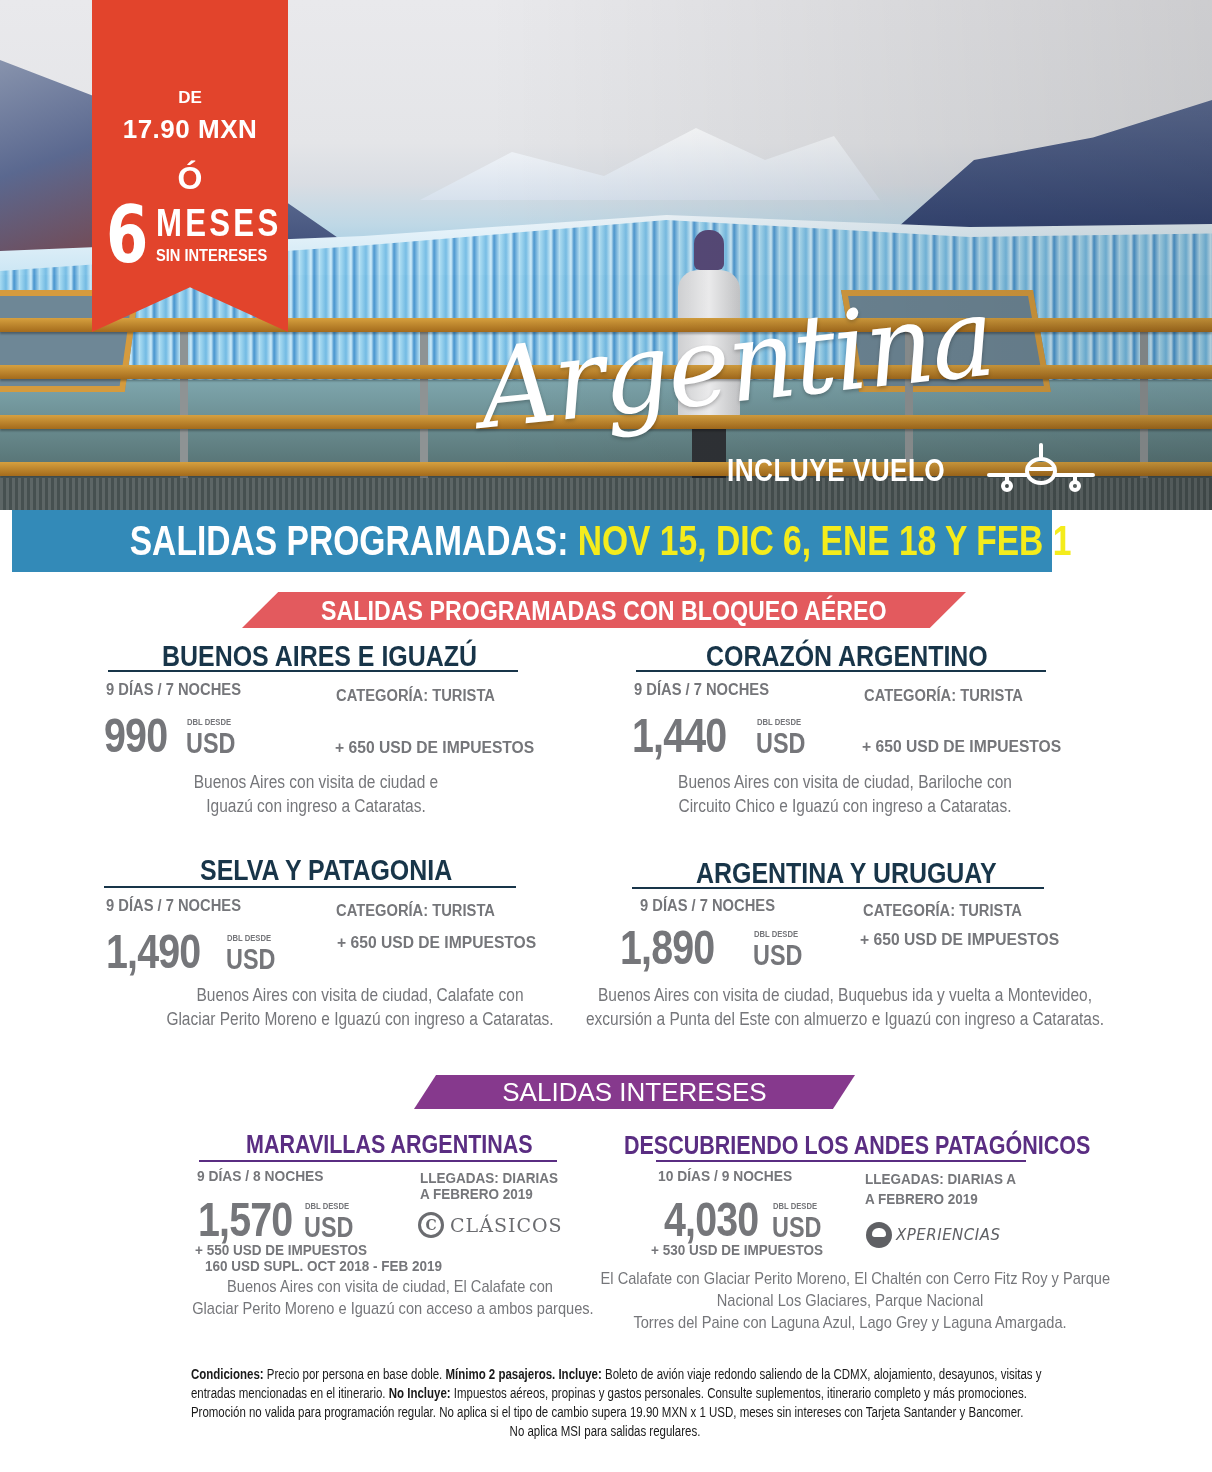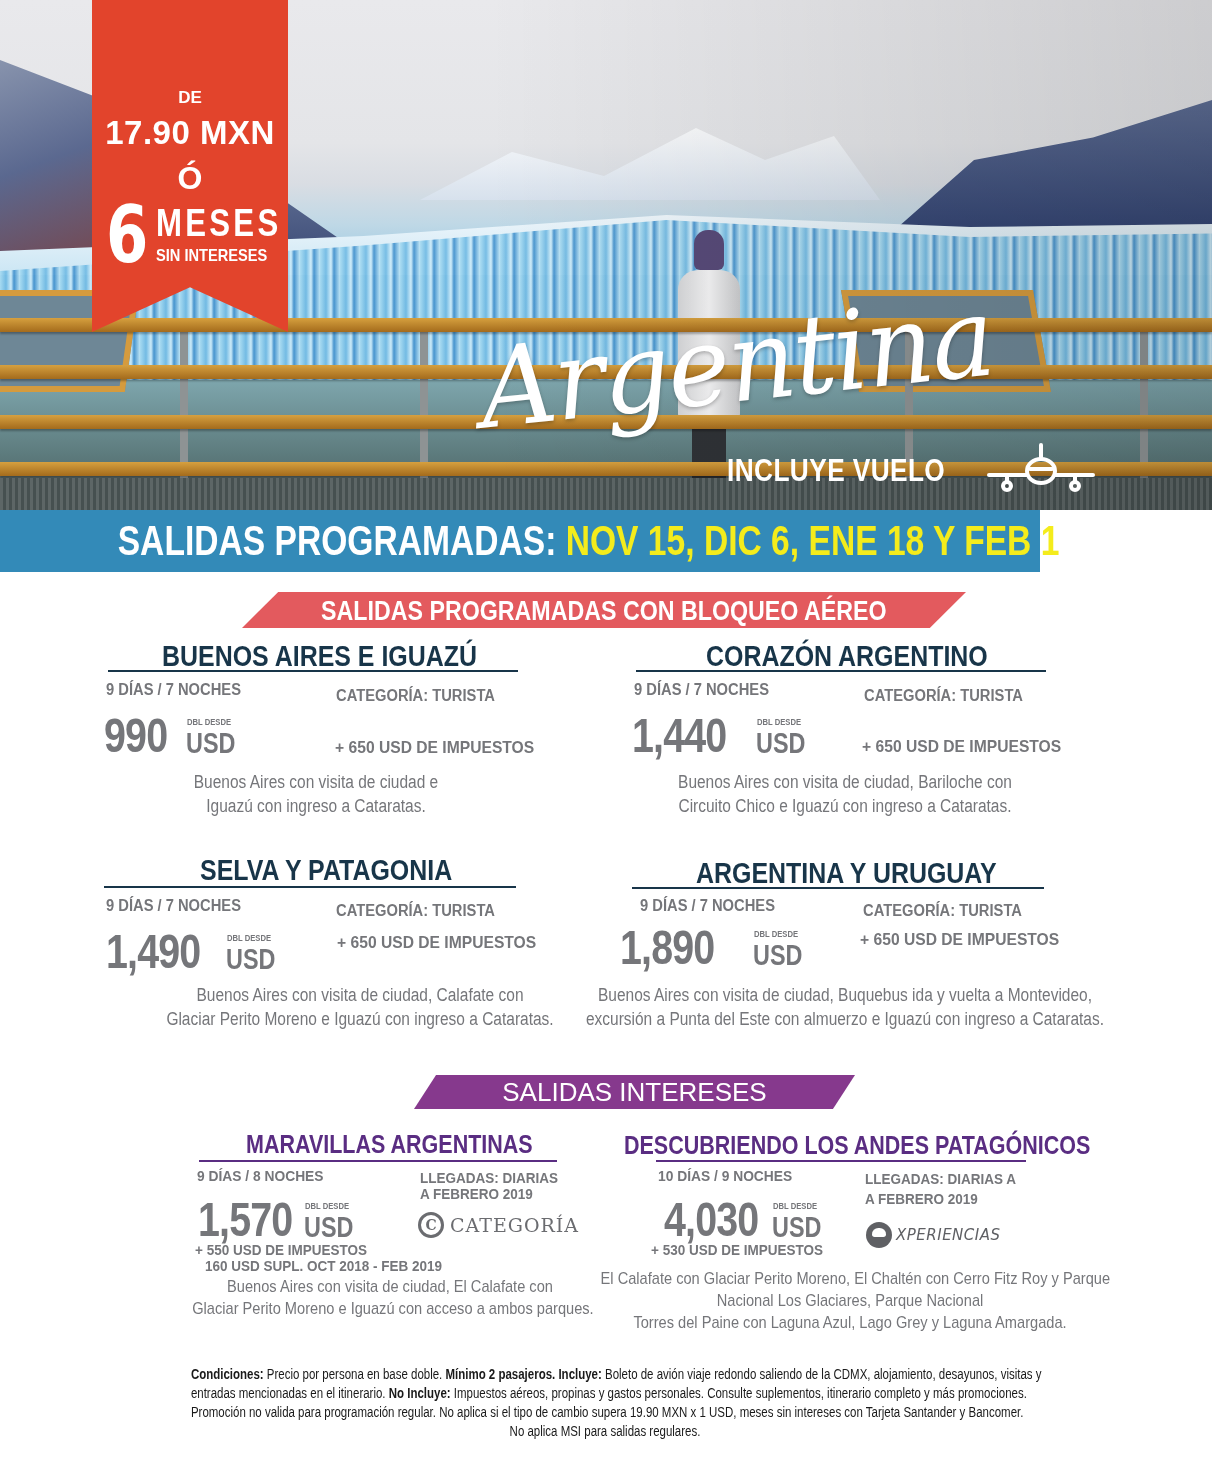--- a/index.html
+++ b/index.html
@@ -26,32 +26,32 @@
   .person .hat { position: absolute; left: 22px; top: 0; width: 30px; height: 40px; background: #574a78; border-radius: 14px 14px 6px 6px; }
   .person .coat { position: absolute; left: 6px; top: 40px; width: 62px; height: 150px; background: linear-gradient(90deg,#d5d6d8,#f3f3f4,#c9cacc); border-radius: 20px 20px 6px 6px; }
   .person .legs { position: absolute; left: 20px; top: 188px; width: 34px; height: 80px; background: #2f3236; }
   .hero-shade { position: absolute; inset: 0; background: linear-gradient(90deg, rgba(0,0,0,0) 40%, rgba(0,0,0,.12) 100%); }
 
   
   .ribbon { position: absolute; left: 92px; top: 0; width: 196px; height: 332px; background: #e2442c;
     clip-path: polygon(0 0, 100% 0, 100% 100%, 50% 86.5%, 0 100%); color: #fff; text-align: center; font-weight: bold; }
   .ribbon .l1 { position: absolute; left: 0; right: 0; top: 40px; font-size: 17px; line-height: 20px; letter-spacing: .2px; }
   .ribbon .l2 { position: absolute; left: 0; right: 0; top: 88px; font-size: 17px; }
-  .ribbon .l3 { position: absolute; left: 0; right: 0; top: 114px; font-size: 33px; letter-spacing: .5px; }
+  .ribbon .l3 { position: absolute; left: 0; right: 0; top: 114px; font-size: 26px; letter-spacing: .5px; }
   .ribbon .l4 { position: absolute; left: 0; right: 0; top: 160px; font-size: 32px; }
   .ribbon .six { position: absolute; left: 14px; top: 196px; font-size: 78px; line-height: 78px; font-family: "DejaVu Sans", sans-serif; transform: scaleX(.78); transform-origin: left; }
   .ribbon .meses { position: absolute; left: 64px; top: 202px; font-size: 38px; letter-spacing: 4px; transform: scaleX(.82); transform-origin: left; }
   .ribbon .sin { position: absolute; left: 64px; top: 246px; font-size: 17px; white-space: nowrap; transform: scaleX(.86); transform-origin: left; }
 
   .script-title { position: absolute; left: 480px; top: 330px; color: #fff; font-family: "DejaVu Serif", serif; font-style: italic; font-size: 110px; line-height: 120px; letter-spacing: -2px; transform: rotate(-6deg) scaleX(.96); transform-origin: left; text-shadow: 0 2px 4px rgba(0,0,0,.25); }
   .incluye { position: absolute; left: 727px; top: 452px; color: #fff; font-weight: bold; font-size: 32px; transform: scaleX(.82); transform-origin: left; letter-spacing: .5px; white-space: nowrap; }
   .plane { position: absolute; left: 985px; top: 441px; width: 112px; height: 52px; }
 
   
-  .band { position: absolute; left: 0; top: 510px; width: 1040px; height: 62px; background: #338ab8; text-align: center; font-weight: bold; }
+  .band { position: absolute; left: 12px; top: 510px; width: 1040px; height: 62px; background: #338ab8; text-align: center; font-weight: bold; }
   .band .inner { display: inline-block; font-size: 42px; line-height: 62px; transform: scaleX(.8); white-space: nowrap; }
   .band .w { color: #ffffff; } .band .y { color: #f4ec1c; }
 
   
   .banner { position: absolute; color: #fff; font-weight: bold; text-align: center; white-space: nowrap; }
   .banner.red { left: 242px; top: 592px; width: 724px; height: 36px; background: #e35a5e; clip-path: polygon(5% 0, 100% 0, 95% 100%, 0 100%); }
   .banner.red span { display: inline-block; font-size: 27px; line-height: 38px; transform: scaleX(.86); }
   .banner.purple { left: 414px; top: 1075px; width: 441px; height: 34px; background: #86398d; clip-path: polygon(5% 0, 100% 0, 95% 100%, 0 100%); font-weight: normal; }
   .banner.purple span { display: inline-block; font-size: 26px; line-height: 34px; }
 
@@ -219,21 +219,21 @@
   <div class="days gray" style="left:197px;top:1167px;font-size:15px;">9 DÍAS / 8 NOCHES</div>
   <div class="sub gray" style="left:420px;top:1170px;">
     <div>LLEGADAS: DIARIAS</div>
     <div>A FEBRERO 2019</div>
   </div>
   <div class="price gray" style="left:198px;top:1196px;">1,570</div>
   <div class="dbl gray" style="left:305px;top:1201px;">DBL DESDE</div>
   <div class="usd gray" style="left:304px;top:1212px;">USD</div>
   <div class="logo-clasicos" style="left:418px;top:1212px;">
     <div class="circ">C</div>
-    <div class="txt">CATEGORÍA</div>
+    <div class="txt">CLÁSICOS</div>
   </div>
   <div class="sub gray" style="left:195px;top:1242px;">+ 550 USD DE IMPUESTOS</div>
   <div class="sub gray" style="left:205px;top:1258px;">160 USD SUPL. OCT 2018 - FEB 2019</div>
   <div class="desc gray" style="left:160px;top:1276px;width:460px;font-size:17px;line-height:22px;">
     <div>Buenos Aires con visita de ciudad, El Calafate con</div>
     <div>Glaciar Perito Moreno e Iguazú con acceso a ambos parques.</div>
   </div>
 </div>
 
 <div class="pkg" style="left:0;top:0;">

